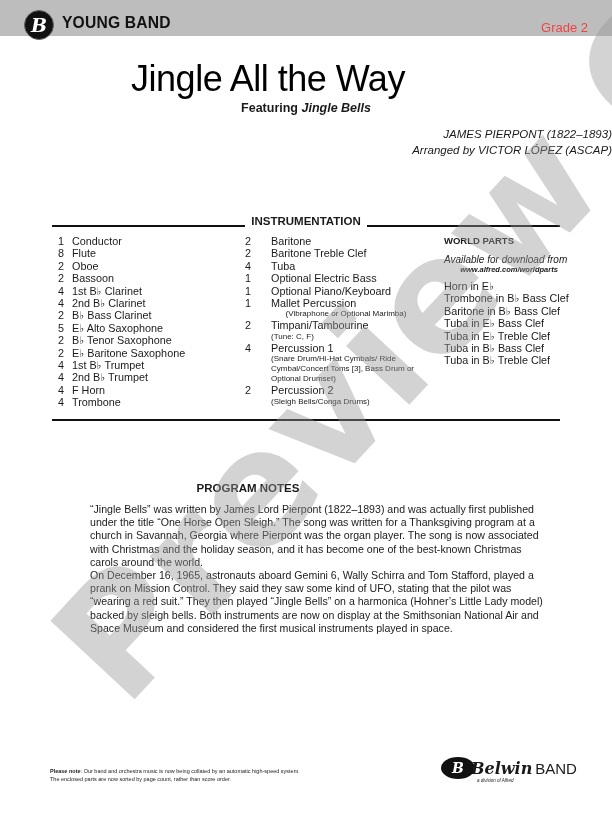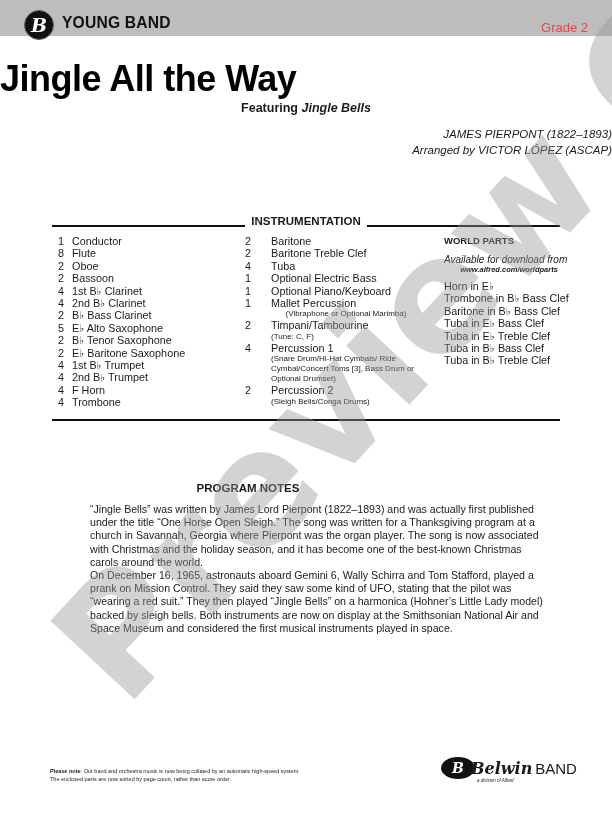--- a/index.html
+++ b/index.html
@@ -5,22 +5,22 @@
   html, body { margin:0; padding:0; }
   body { width:612px; height:816px; position:relative; overflow:hidden; background:#fff;
          font-family:"Liberation Sans", "DejaVu Sans", sans-serif; color:#1a1a1a; }
   .topbar { position:absolute; left:0; top:0; width:612px; height:36px; background:#bdbdbd; }
   .logo-badge { position:absolute; left:24px; top:10px; width:28px; height:28px; border-radius:50%;
                 background:#111; color:#fff; font-family:"DejaVu Serif", serif; font-style:italic;
                 font-weight:bold; font-size:19px; line-height:28px; text-align:center; border:1px solid #666; }
   .brand { position:absolute; left:62px; top:13px; font-weight:bold; font-size:17px; color:#111;
            letter-spacing:0.2px; transform:scaleX(0.92); transform-origin:left; }
   .grade { position:absolute; right:24px; top:20px; font-size:13px; color:#ef4444; }
-  .title { position:absolute; left:0; width:536px; top:58px; font-size:36px;
-           font-weight:bold; color:#000; letter-spacing:-0.5px; }
+  .title { position:absolute; left:0; width:536px; top:58px; text-align:center; font-size:36px;
+           font-weight:normal; color:#000; letter-spacing:-0.5px; }
   .subtitle { position:absolute; left:0; width:612px; top:101px; text-align:center; font-size:12.5px; font-weight:bold; }
   .subtitle i { font-style:italic; }
   .credit { position:absolute; left:0; width:612px; text-align:right; font-size:11.5px; font-style:italic; }
   .section-head { position:absolute; left:52px; width:508px; display:flex; align-items:flex-end; }
   .section-head .rule { flex:1; height:2px; background:#111; }
   .section-head .label { font-weight:bold; font-size:11.5px; padding:0 6px; }
   .bottom-rule { position:absolute; left:52px; width:508px; height:2px; background:#111; top:419px; }
   .col { position:absolute; font-size:10.8px; line-height:12.4px; }
   .row { display:flex; }
   .row .qty { width:14px; }

